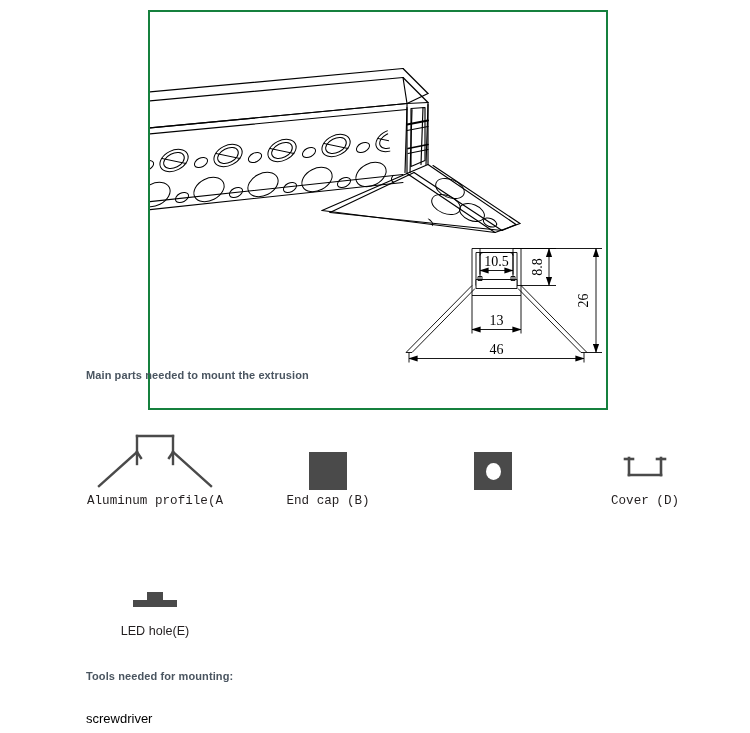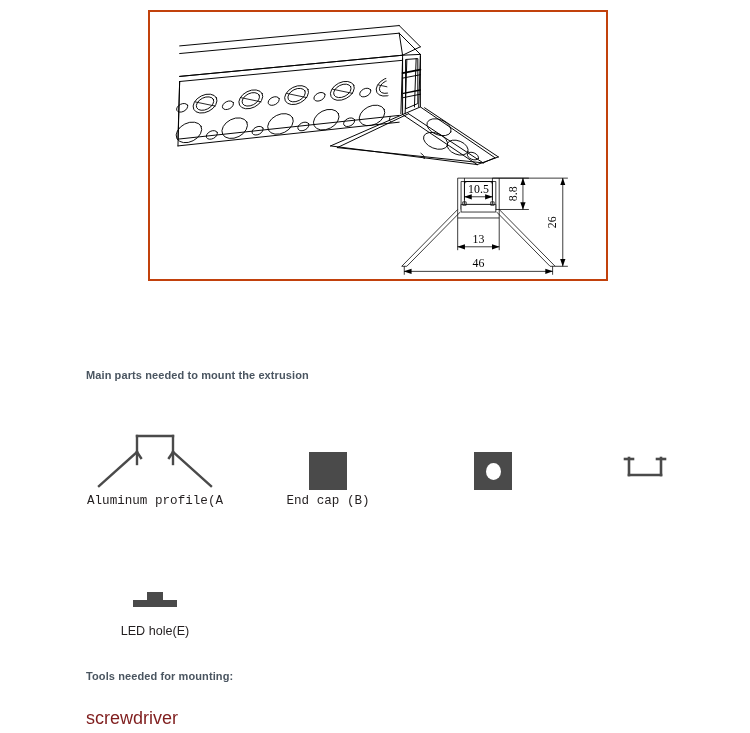--- a/index.html
+++ b/index.html
@@ -17,22 +17,22 @@
     color: #231f20;
     overflow: hidden;
   }
 
   
   #drawing-panel {
     position: absolute;
     left: 148px;
     top: 10px;
     width: 460px;
-    height: 271px;
-    border: 2px solid #c2410c;
+    height: 400px;
+    border: 2px solid #15803d;
     background: #ffffff;
   }
   #drawing-svg {
     display: block;
     width: 100%;
     height: 100%;
   }
 
   
   .section-heading {
@@ -110,22 +110,22 @@
   
   #tools-list {
     position: absolute;
     left: 86px;
     top: 710px;
     margin: 0;
     padding: 0;
     list-style: none;
   }
   #tools-list li {
-    font-size: 18px;
-    color: #7f1d1d;
+    font-size: 13px;
+    color: #000000;
     line-height: 17px;
     white-space: nowrap;
   }
 </style>
 </head>
 <body>
 
 <div id="drawing-panel">
   <svg id="drawing-svg" viewBox="0 0 456 315">
     <defs>
@@ -347,20 +347,21 @@
   <div class="part-cell" id="cell-cover-d">
     <div class="part-icon-box">
       <svg class="icon-svg" width="46" height="62" viewBox="0 0 46 62" fill="none" stroke="#4a4a4a" stroke-width="2.6" stroke-linecap="square">
         <path d="M7,30 L7,47"></path>
         <path d="M7,47 L39,47"></path>
         <path d="M39,47 L39,30"></path>
         <path d="M3,31 L11,31"></path>
         <path d="M35,31 L43,31"></path>
       </svg>
     </div>
+    <div class="part-label">Cover (D)</div>
   </div>
 </div>
 
 <div class="parts-row" id="parts-row-2">
 
   <div class="part-cell" id="cell-led-e">
     <div class="part-icon-box">
       <svg class="icon-svg" width="60" height="46" viewBox="0 0 60 46" fill="#4a4a4a" stroke="none">
         <rect x="8" y="26" width="44" height="7"></rect>
         <rect x="22" y="18" width="16" height="9"></rect>

